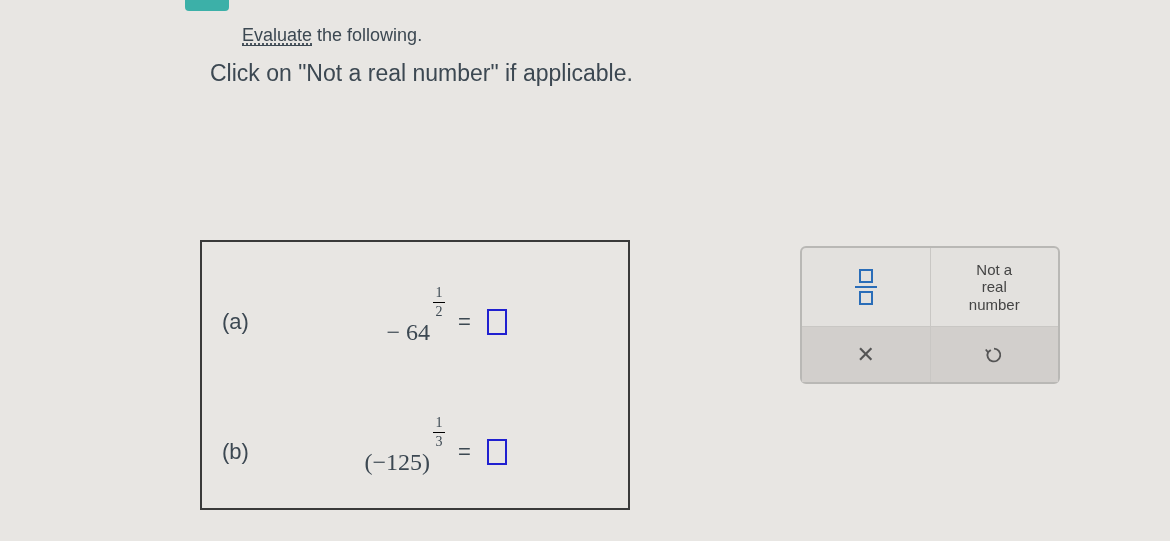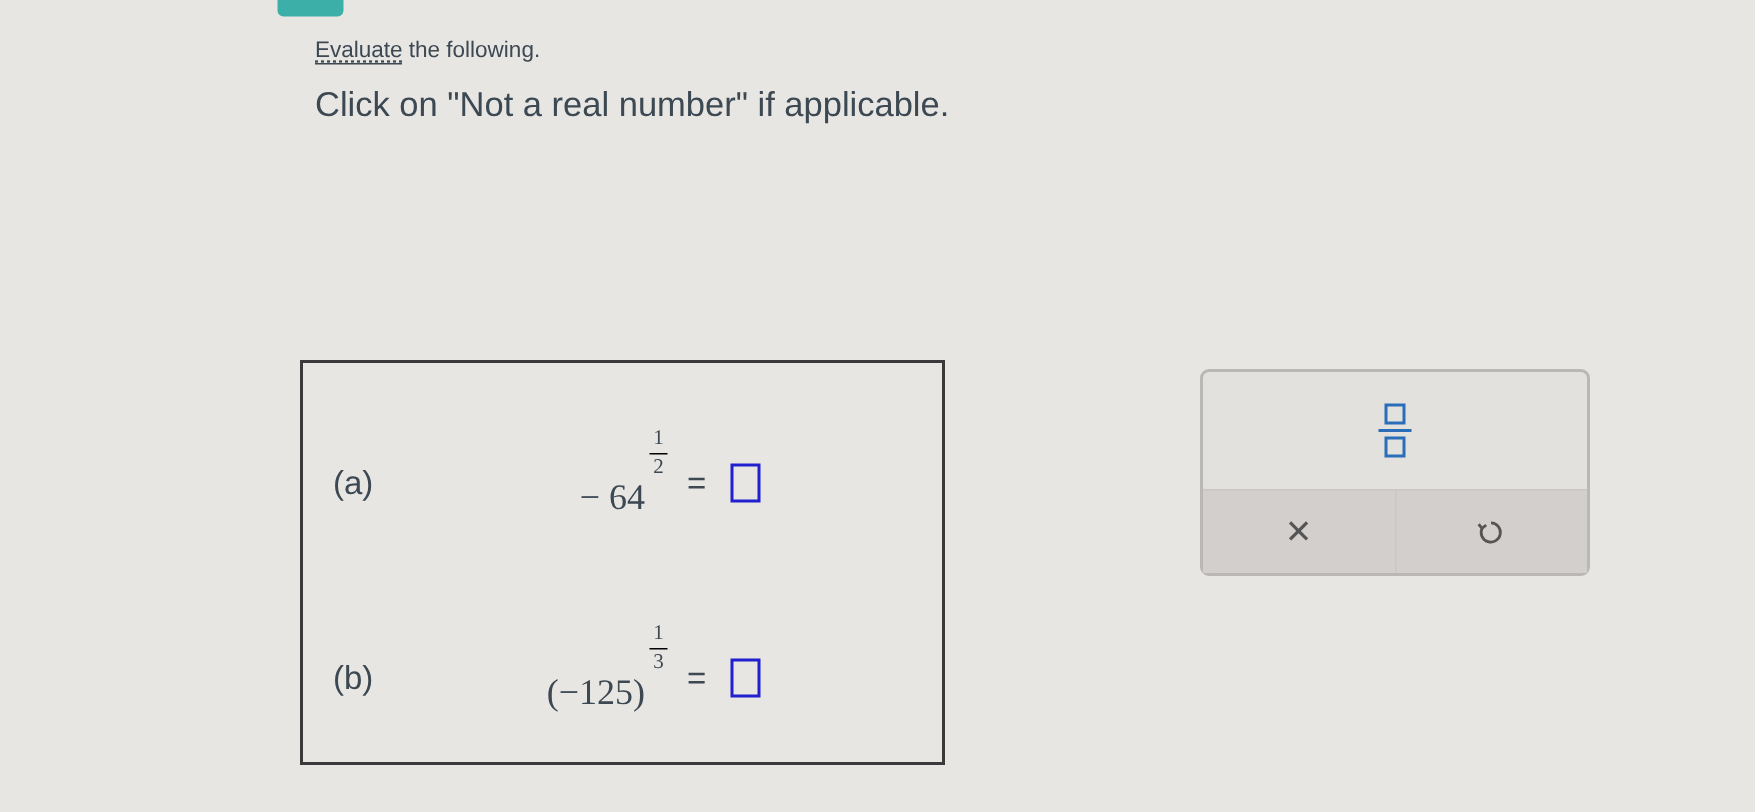--- a/index.html
+++ b/index.html
@@ -16,21 +16,21 @@
       top: 0; left: 185px;
       width: 44px; height: 11px;
       background: #3cb0a8;
       border-radius: 0 0 4px 4px;
     }
     .content {
       position: absolute;
       left: 210px; top: 25px;
       width: 900px;
     }
-    .instr1 { font-size: 15px; margin-bottom: 14px; }
+    .instr1 { font-size: 18px; margin-bottom: 14px; margin-left: 32px; }
     .evaluate-word { text-decoration: underline dotted; text-underline-offset: 3px; border-bottom: 1px solid #3c4852; }
     .instr2 { font-size: 23px; }
     .row-area { position: absolute; top: 240px; left: 200px; width: 920px; }
     .problem-box {
       position: absolute; left: 0; top: 0;
       width: 430px; height: 270px;
       border: 2px solid #3a3a3a;
       padding: 30px 20px;
     }
     .prob-row { display: flex; align-items: center; height: 100px; }
@@ -119,20 +119,27 @@
 
   <div class="tools">
     <div class="tools-top">
       <div class="tool-btn">
         <div class="frac-icon">
           <div class="sq"></div>
             <div class="bar2"></div>
             <div class="sq"></div>
         </div>
       </div>
+      <div class="tool-btn">
+        <div class="nrn">
+          <div>Not a</div>
+          <div>real</div>
+          <div>number</div>
+        </div>
+      </div>
     </div>
     <div class="tools-bot">
       <div class="icon-btn">
         <span class="x-icon">✕</span>
       </div>
       <div class="icon-btn">
         <svg width="22" height="22" viewBox="0 0 24 24">
           <path d="M12 5 A7 7 0 1 1 5.5 9" fill="none" stroke="#555" stroke-width="2"></path>
           <path d="M3 6 L5.5 9 L8.5 6.5" fill="none" stroke="#555" stroke-width="2"></path>
         </svg>

